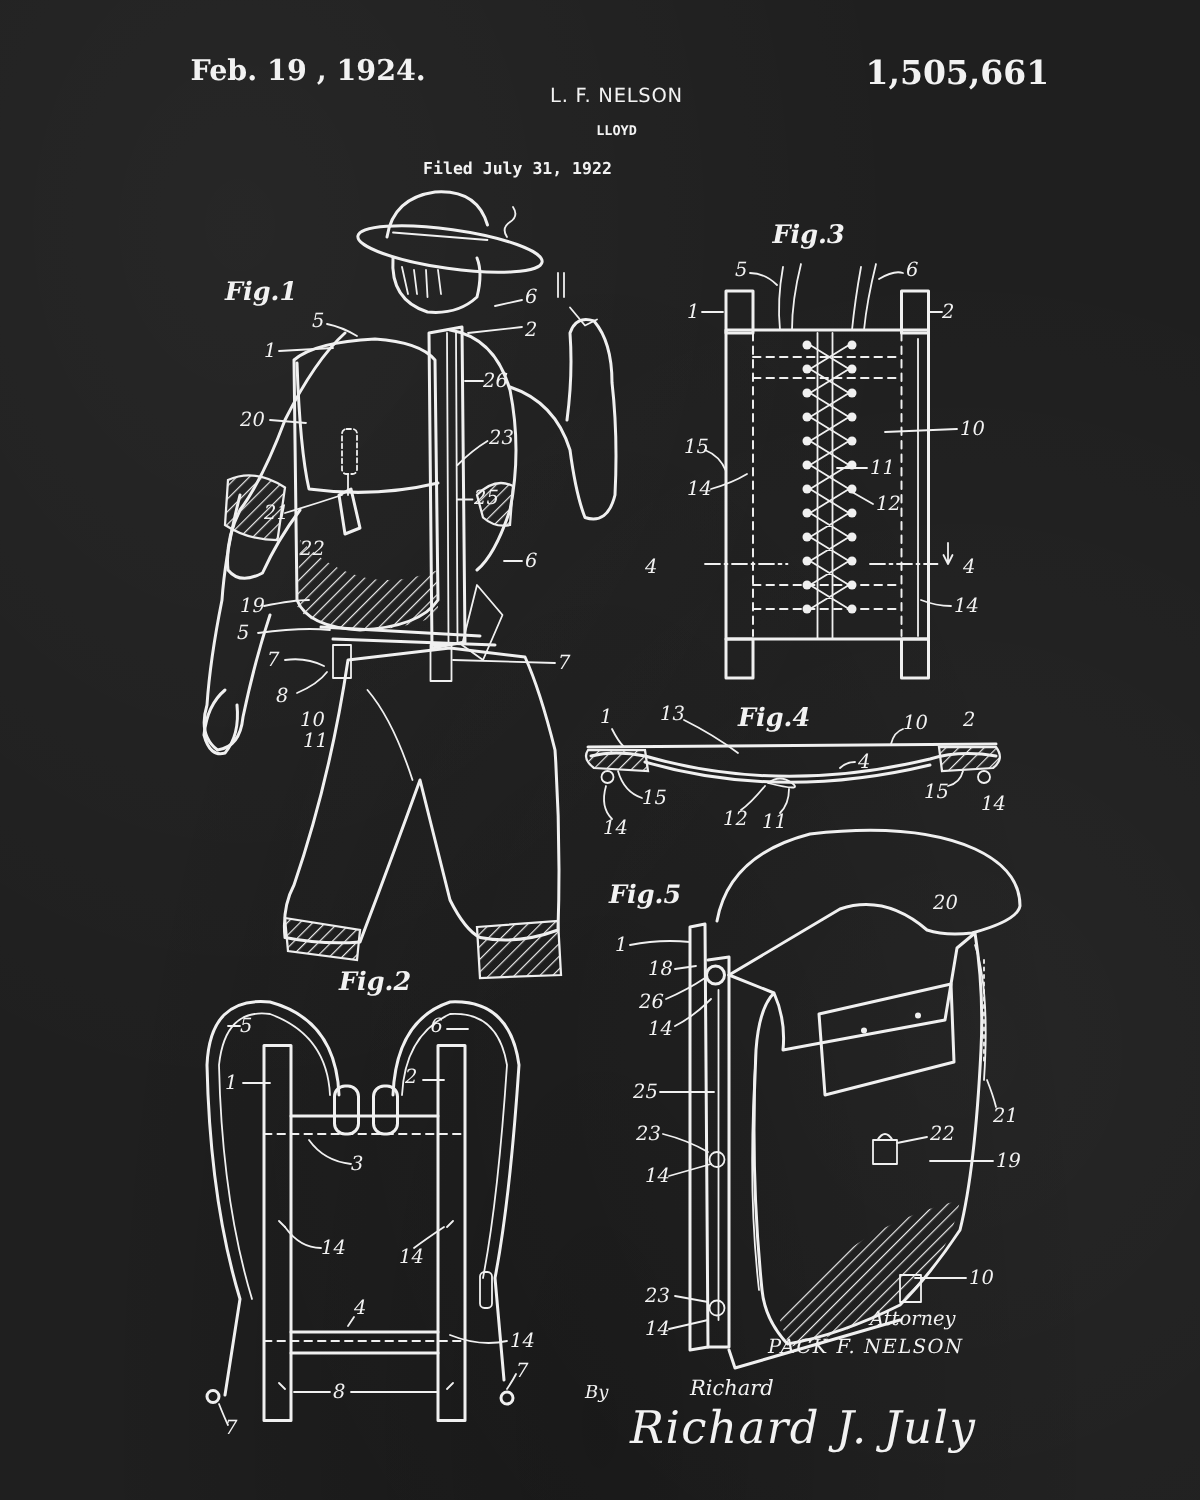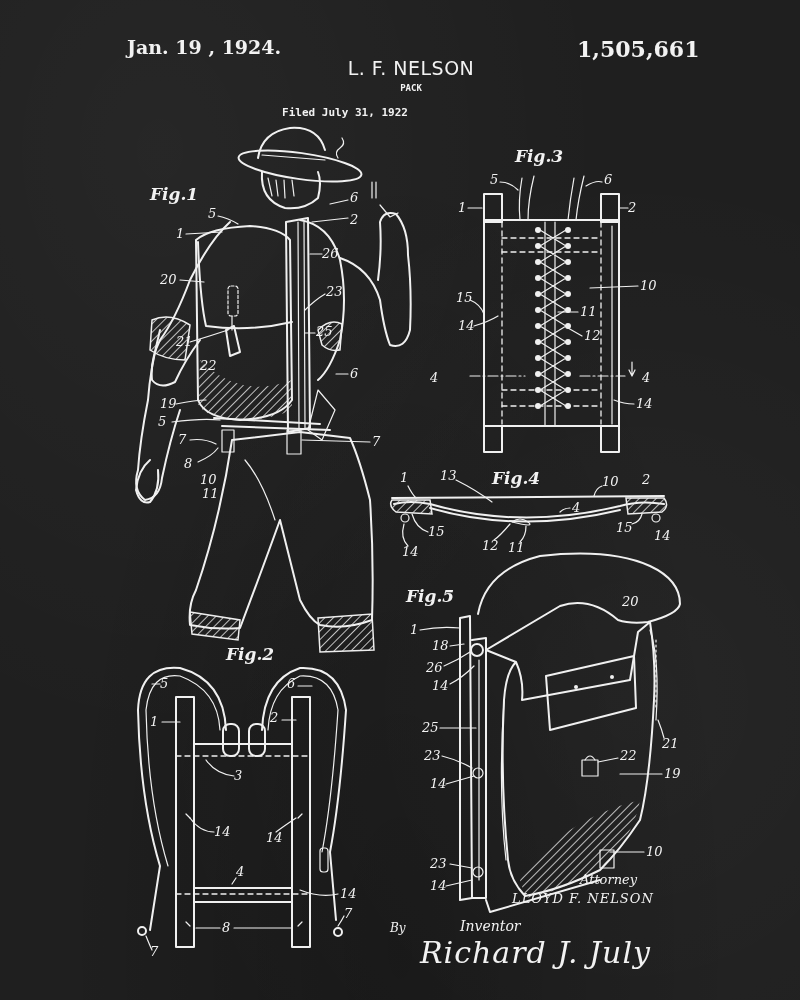--- a/index.html
+++ b/index.html
@@ -14,45 +14,45 @@
       position: absolute; inset: 0;
       background:
         radial-gradient(ellipse at 20% 15%, rgba(255,255,255,0.035), transparent 50%),
         radial-gradient(ellipse at 80% 70%, rgba(255,255,255,0.03), transparent 55%),
         radial-gradient(ellipse at 50% 95%, rgba(0,0,0,0.25), transparent 60%),
         #1f1f1f;
     }
     .hdr { position: absolute; white-space: nowrap; }
     .date { left: 127px; top: 36px; font-size: 19px; font-weight: bold; font-family: "DejaVu Serif", serif; }
     .patno { left: 577px; top: 36px; font-size: 22px; font-weight: bold; font-family: "DejaVu Serif", serif; }
-    .inventor-hdr { left: 0; width: 800px; text-align: center; top: 57px; font-size: 19px; font-family: "DejaVu Sans", sans-serif; letter-spacing: 0.5px; padding-left: 22px; box-sizing: border-box; }
+    .inventor-hdr { left: 0; width: 800px; text-align: center; top: 57px; font-size: 13px; font-family: "DejaVu Sans", sans-serif; letter-spacing: 0.5px; padding-left: 22px; box-sizing: border-box; }
     .title { left: 0; width: 800px; text-align: center; top: 83px; font-size: 9px; font-weight: bold; font-family: "DejaVu Sans Mono", monospace; padding-left: 22px; box-sizing: border-box; }
     .filed { left: 0; width: 668px; text-align: center; top: 106px; font-size: 11px; font-weight: bold; font-family: "DejaVu Sans Mono", monospace; padding-left: 22px; box-sizing: border-box; }
     svg.drawing { position: absolute; left: 0; top: 0; }
     .ln { stroke: #f0f0f0; fill: none; stroke-width: 2; stroke-linecap: round; stroke-linejoin: round; }
     .thin { stroke-width: 1.2; }
     .dash { stroke-dasharray: 5 4; stroke-width: 1.3; }
     .lbl { fill: #f2f2f2; font-family: "DejaVu Serif", serif; font-style: italic; font-size: 13px; }
     .figlbl { fill: #f2f2f2; font-family: "DejaVu Serif", serif; font-style: italic; font-weight: bold; font-size: 17px; }
     .sig-block { position: absolute; }
     .inv-word { left: 580px; top: 872px; font-size: 13px; font-style: italic; font-family: "DejaVu Serif", serif; }
     .inv-name { left: 512px; top: 891px; font-size: 13px; font-style: italic; letter-spacing: 1px; font-family: "DejaVu Serif", serif; }
     .by { left: 390px; top: 921px; font-size: 12px; font-style: italic; font-family: "DejaVu Serif", serif; }
     .atty { left: 460px; top: 918px; font-size: 14px; font-style: italic; font-family: "DejaVu Serif", serif; }
     .sig { left: 420px; top: 935px; font-size: 30px; font-style: italic; font-family: "DejaVu Serif", serif; letter-spacing: 1px; }
   </style>
 </head>
 <body>
 
 <div class="bg-noise"></div>
 
-<div class="hdr date">Jan. 19 , 1924.</div>
+<div class="hdr date">Feb. 19 , 1924.</div>
 <div class="hdr patno">1,505,661</div>
 <div class="hdr inventor-hdr">L. F. NELSON</div>
-<div class="hdr title">PACK</div>
+<div class="hdr title">LLOYD</div>
 <div class="hdr filed">Filed July 31, 1922</div>
 
 <svg class="drawing" width="800" height="1000" viewBox="0 0 800 1000">
   <defs>
     <pattern id="hatch" width="6" height="6" patternUnits="userSpaceOnUse" patternTransform="rotate(45)">
       <line x1="0" y1="0" x2="0" y2="6" stroke="#eaeaea" stroke-width="1.6"></line>
     </pattern>
   </defs>
 
   <g>
@@ -364,16 +364,16 @@
     <text class="lbl" x="646" y="856">10</text>
     <path class="ln thin" d="M610 852 l34 0"></path>
     <text class="lbl" x="430" y="868">23</text>
     <path class="ln thin" d="M450 864 l22 4"></path>
     <text class="lbl" x="430" y="890">14</text>
     <path class="ln thin" d="M446 886 l26 -6"></path>
   </g>
 </svg>
 
 <div class="sig-block inv-word">Attorney</div>
-<div class="sig-block inv-name">LLOYD F. NELSON</div>
+<div class="sig-block inv-name">PACK F. NELSON</div>
 <div class="sig-block by">By</div>
-<div class="sig-block atty">Inventor</div>
+<div class="sig-block atty">Richard</div>
 <div class="sig-block sig">Richard J. July</div>
 
 </body></html>

